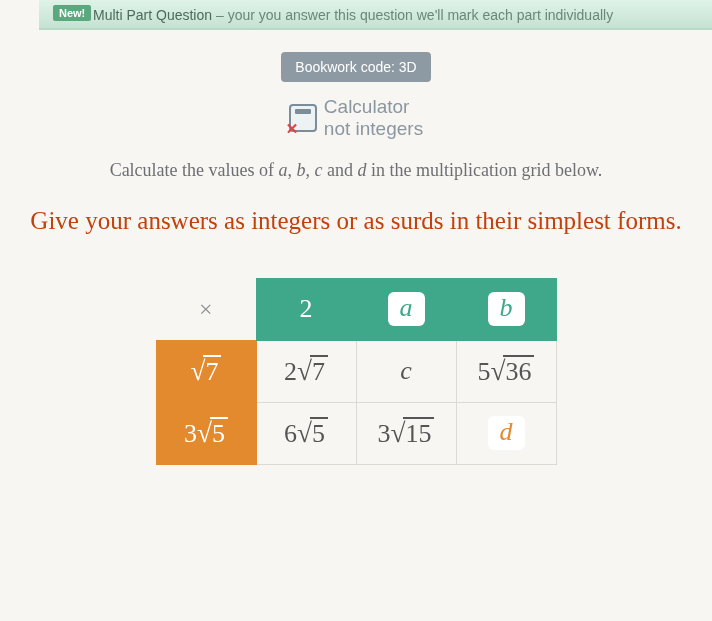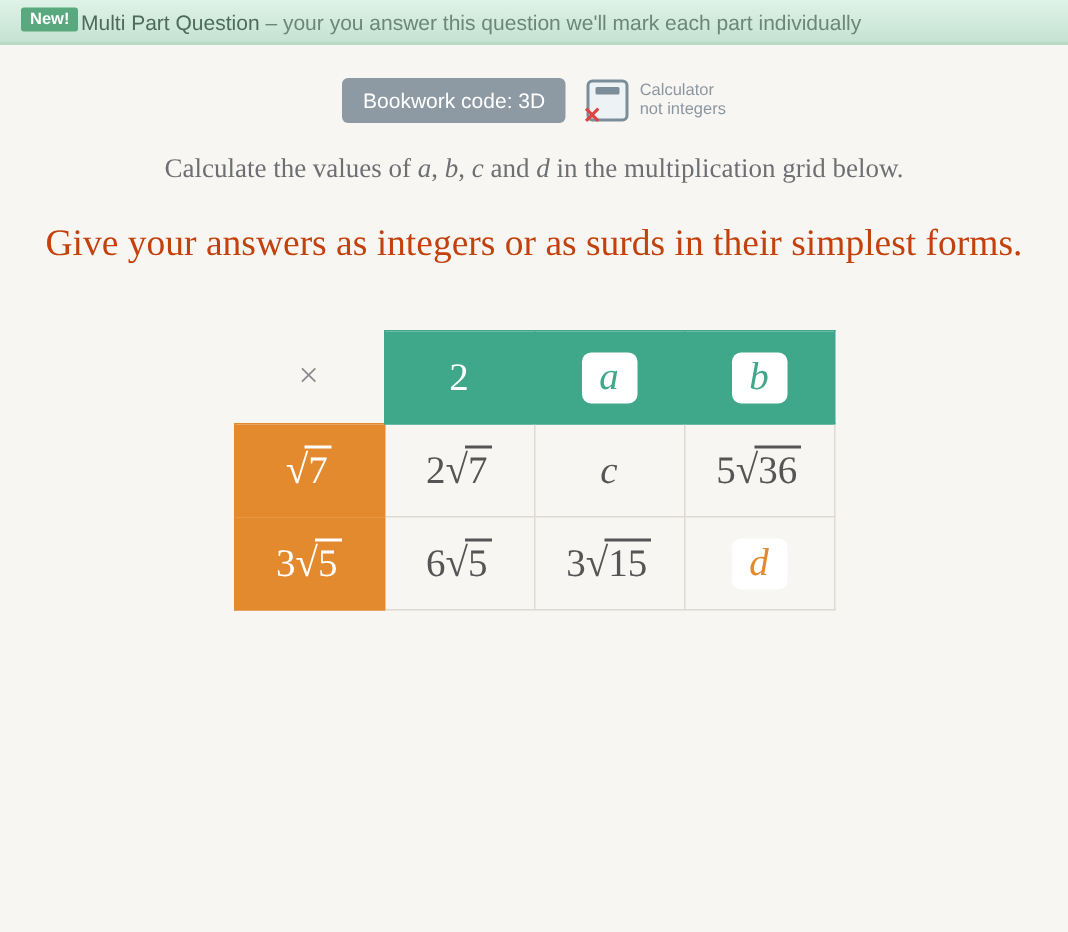--- a/index.html
+++ b/index.html
@@ -10,55 +10,57 @@
     height: 621px;
     overflow: hidden;
   }
   .banner {
     background: linear-gradient(#dff3e8, #c5e2d2);
     border-bottom: 2px solid #b8d9c4;
     padding: 7px 10px 5px 54px;
     font-size: 14px;
     color: #6a8778;
     position: relative;
+    margin-left: 39px;
   }
   .banner .badge {
     position: absolute;
     left: 14px;
     top: 5px;
     background: #5aa87d;
     color: #fff;
     font-size: 11px;
     font-weight: bold;
     padding: 2px 6px;
     border-radius: 2px;
   }
   .banner .mp { color: #4c6b5a; font-weight: normal; }
 
   .meta-row {
     display: flex;
     justify-content: center;
     align-items: center;
     gap: 14px;
     margin-top: 22px;
+    flex-direction: column;
   }
   .bookwork {
     background: #8e9aa3;
     color: #fff;
     font-size: 14px;
     padding: 7px 14px;
     border-radius: 4px;
     font-weight: 500;
   }
   .calc {
     display: flex;
     align-items: center;
     gap: 7px;
     color: #8b97a0;
-    font-size: 11px;
+    font-size: 19px;
     line-height: 1.15;
   }
   .calc-icon {
     width: 28px; height: 28px;
     border: 2px solid #7a8d99;
     border-radius: 4px;
     position: relative;
     background: #edf3f5;
   }
   .calc-icon::before {

